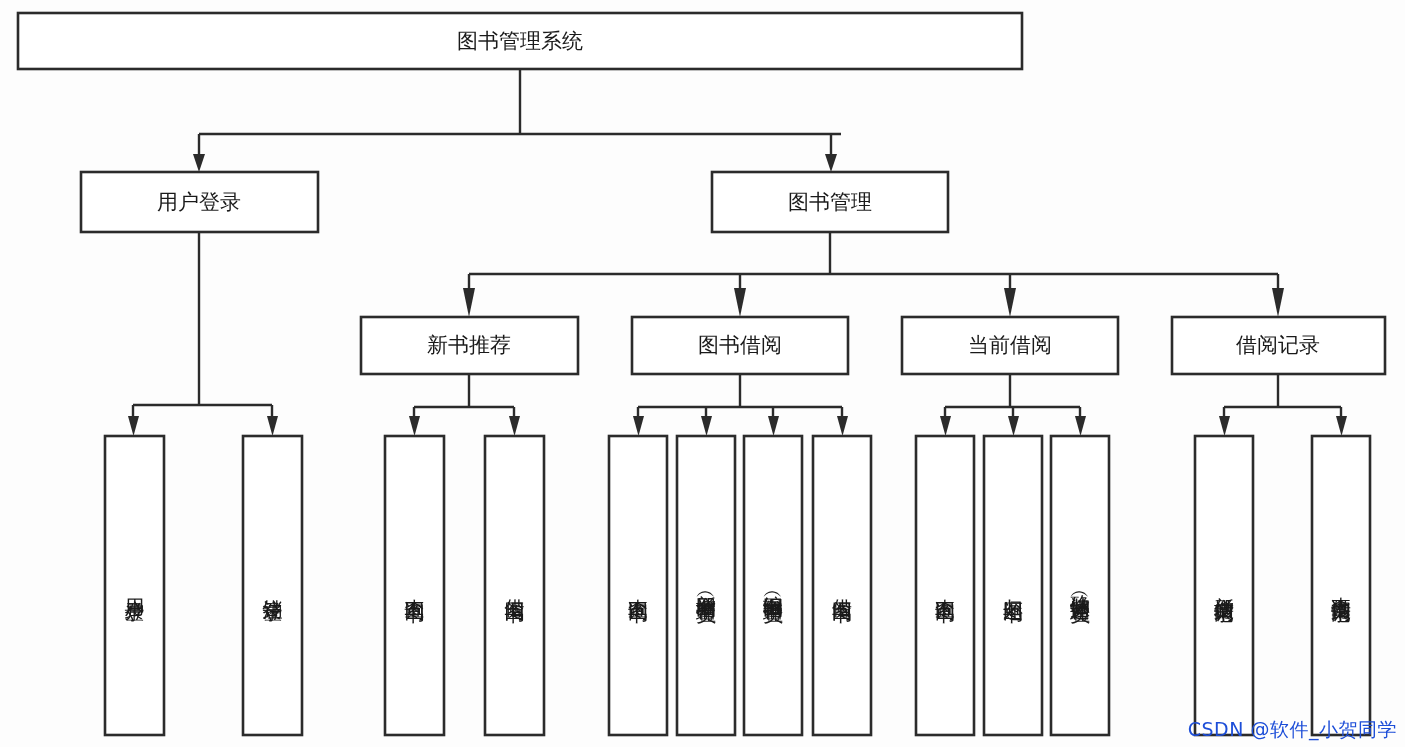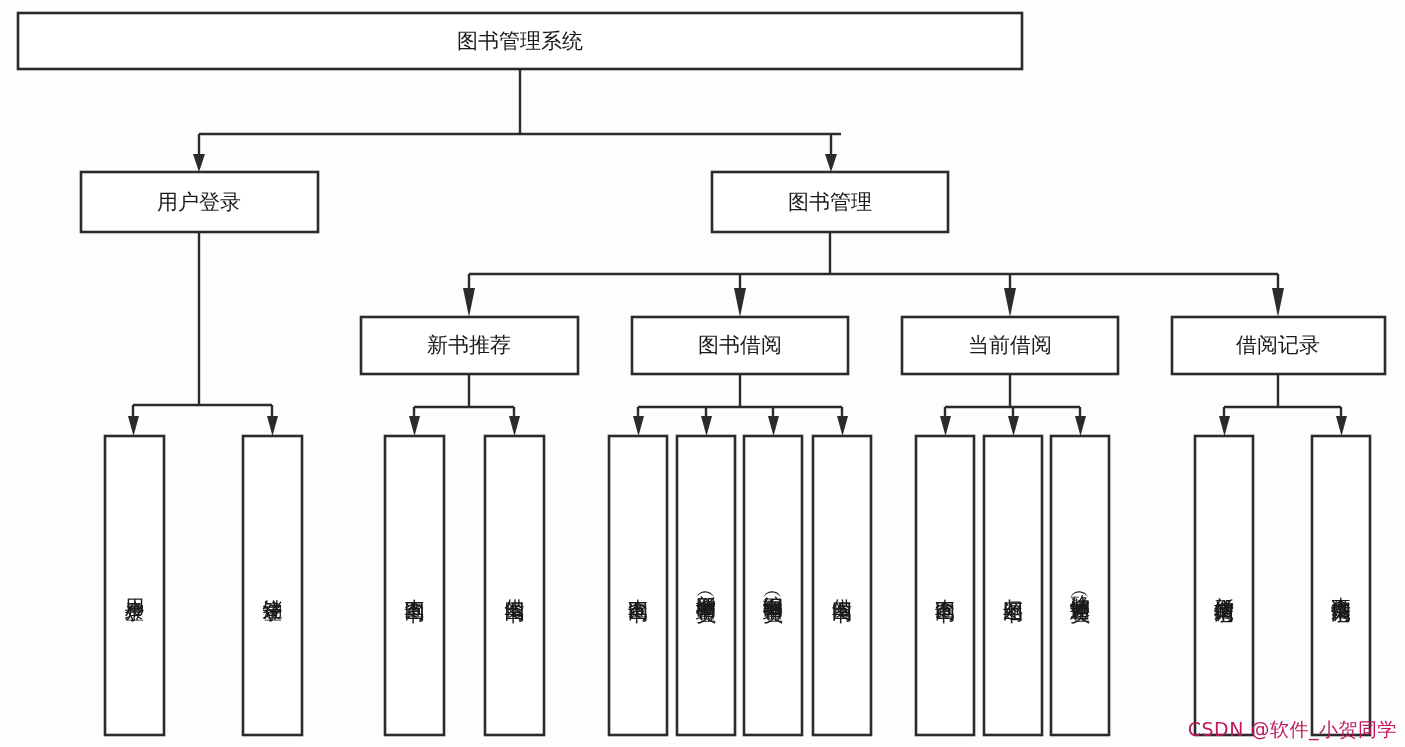--- a/index.html
+++ b/index.html
@@ -57,21 +57,21 @@
     justify-content: center;
     white-space: nowrap;
     pointer-events: none;
   }
   .watermark {
     position: absolute;
     right: 8px;
     bottom: 4px;
     font-family: "DejaVu Sans", "Liberation Sans", sans-serif;
     font-size: 19px;
-    color: #be185d;
+    color: #1d4ed8;
     letter-spacing: 0.5px;
     white-space: nowrap;
   }
 </style>
 </head>
 <body>
 
 <div id="diagram-root">
 
   <svg id="tree-svg" viewBox="0 0 1405 747">

